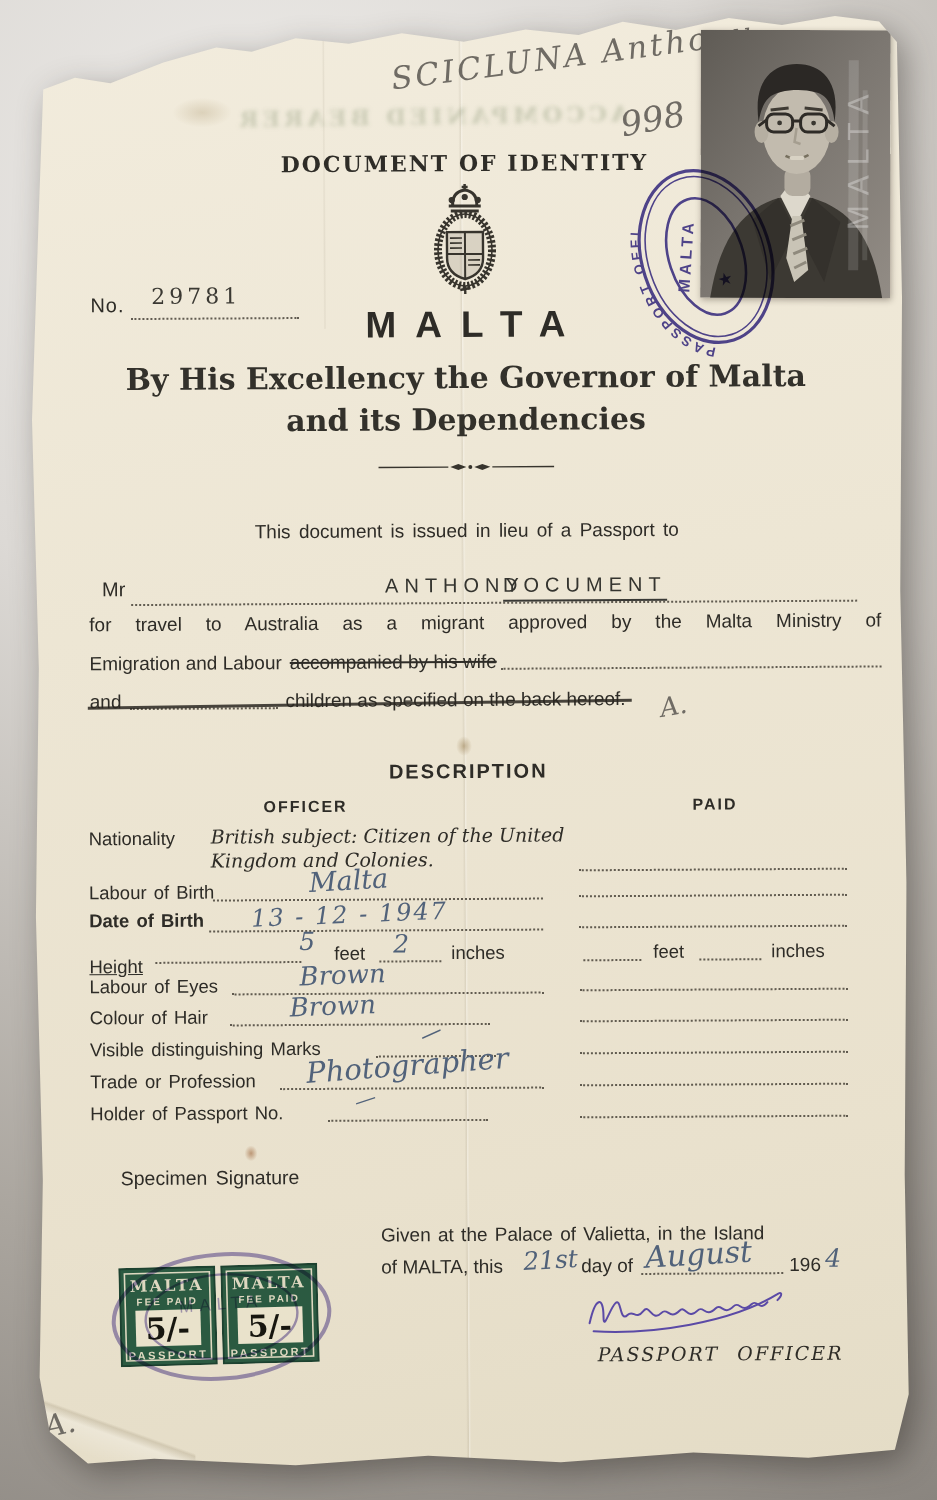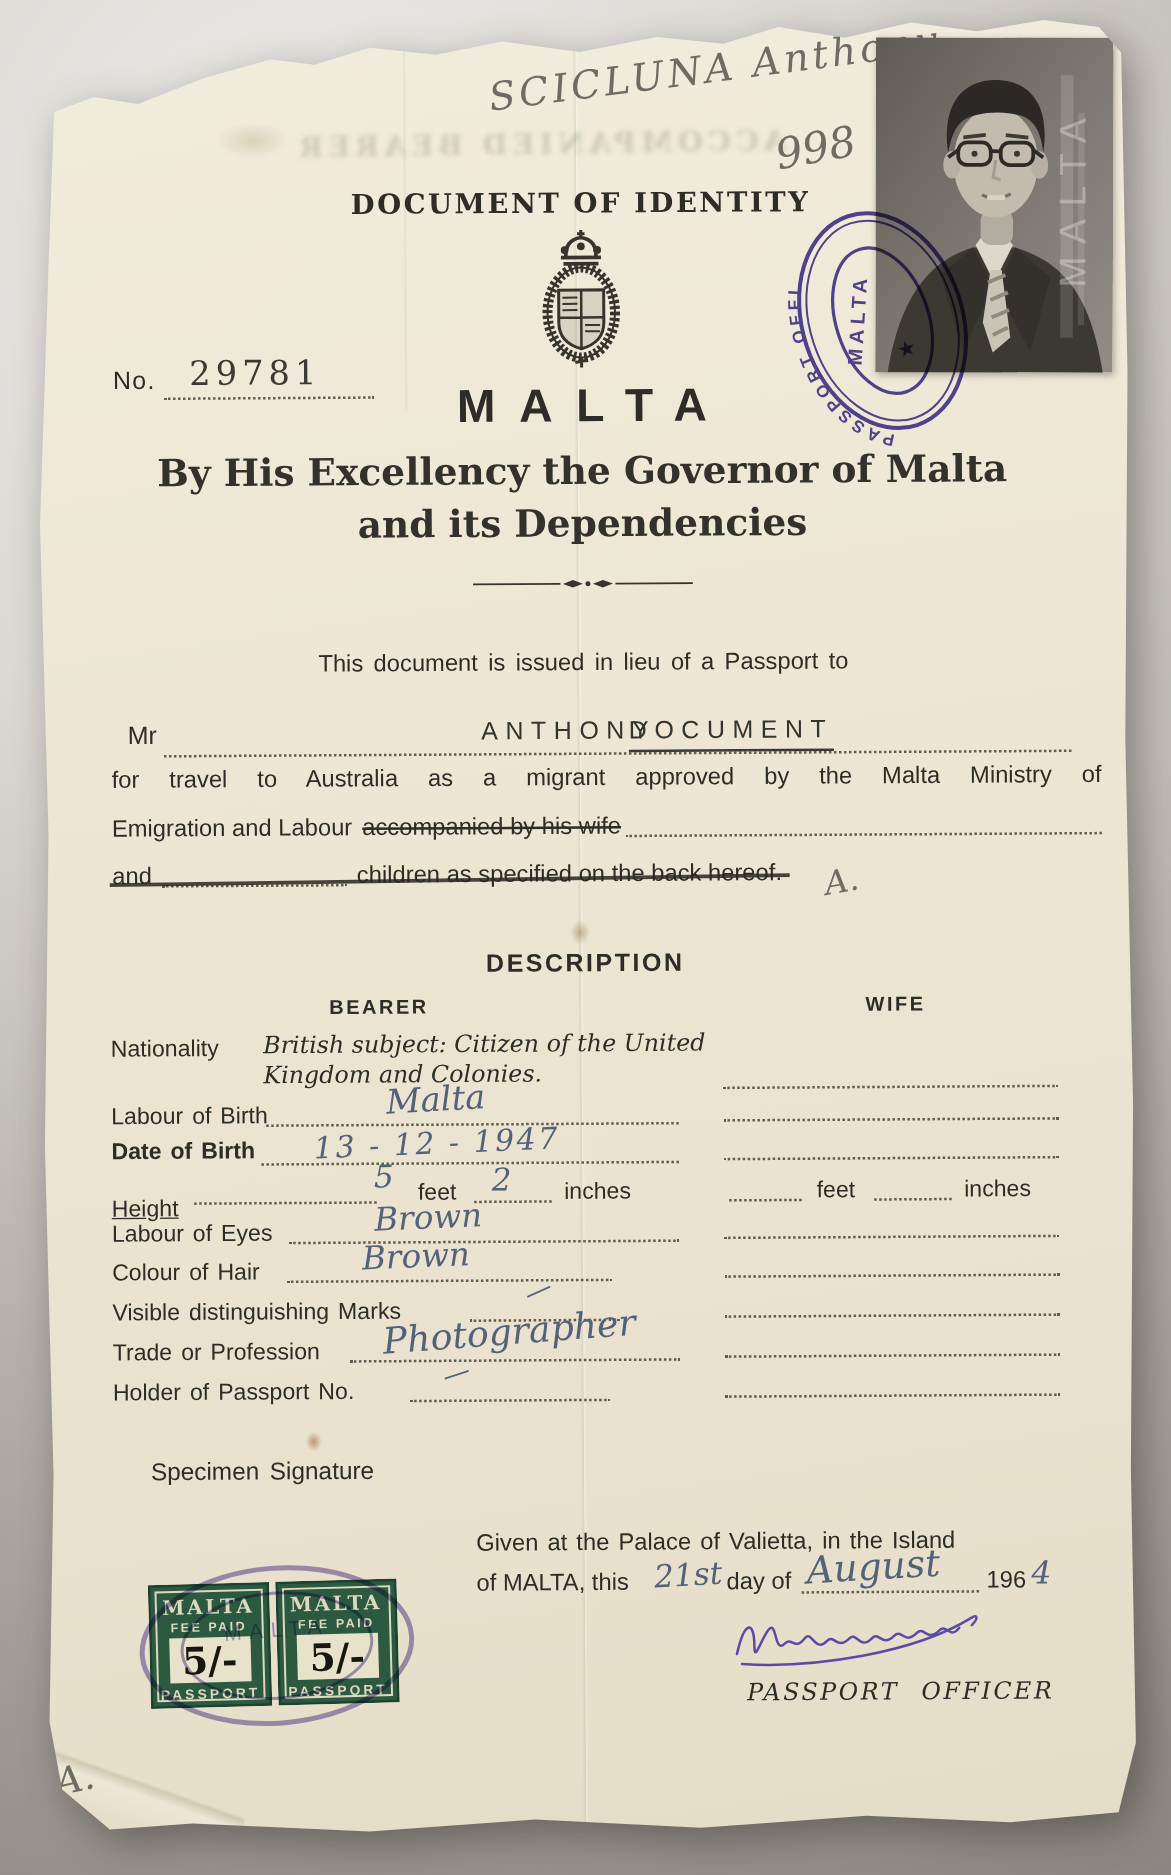--- a/index.html
+++ b/index.html
@@ -24,21 +24,21 @@
   .fold-corner{left:0;top:1372px;width:165px;height:90px;
     background:linear-gradient(200deg,rgba(0,0,0,0) 48%,rgba(120,105,75,.18) 50%,rgba(255,255,255,.25) 56%,rgba(0,0,0,0) 75%);}
   .stain{border-radius:50%;}
   .ghost{left:130px;top:94px;width:560px;text-align:center;
     transform:scaleX(-1) rotate(.5deg);filter:blur(2px);
     font-family:"DejaVu Serif",serif;font-weight:bold;font-size:23px;
     letter-spacing:4px;color:rgba(112,128,92,.30);}
   .doc-type{left:0;right:0;top:142px;text-align:center;font-weight:bold;
     font-size:22px;letter-spacing:2px;}
   .no-label{left:67px;top:284px;font-size:20px;letter-spacing:1px;}
-  .no-value{left:128px;top:274px;font-size:27px;letter-spacing:4px;color:#3b3933;}
+  .no-value{left:128px;top:274px;font-size:22px;letter-spacing:4px;color:#3b3933;}
   .no-dots{left:108px;top:280px;width:168px;height:28px;}
   .malta-title{left:0;right:0;top:296px;text-align:center;font-weight:bold;
     font-size:37px;letter-spacing:19px;text-indent:19px;}
   .auth1{left:0;right:0;top:352px;text-align:center;font-weight:bold;font-size:30px;color:#33312b;}
   .auth2{left:0;right:0;top:394px;text-align:center;font-weight:bold;font-size:30px;color:#33312b;}
   .divider{left:0;right:0;top:452px;display:flex;justify-content:center;align-items:center;height:14px;}
   .intro{left:0;right:0;top:512px;text-align:center;font-size:19px;word-spacing:3px;}
   .mr{left:77px;top:568px;font-size:20px;}
   .mr-dots{left:106px;top:566px;width:726px;height:28px;}
   .fname{left:360px;top:566px;font-size:20px;letter-spacing:6px;color:#34342f;}
@@ -201,22 +201,22 @@
     </div>
     <div class="abs sans body3">
       <span>and</span>
       <span class="dots gap"></span>
       <span>children as specified on the back hereof.</span>
     </div>
     <div class="abs strike-line"></div>
     <div class="abs pencil initial-mid">A.</div>
 
     <div class="abs sans desc-head">DESCRIPTION</div>
-    <div class="abs sans col-bearer">BEARER</div>
-    <div class="abs sans col-wife">WIFE</div>
+    <div class="abs sans col-bearer">OFFICER</div>
+    <div class="abs sans col-wife">PAID</div>
 
     <div class="abs sans lbl row-lbl" style="top:818px;">Nationality</div>
     <div class="abs nat-it" style="left:184px;top:816px;">British subject: Citizen of the United</div>
     <div class="abs nat-it" style="left:184px;top:840px;">Kingdom and Colonies.</div>
     <div class="abs dots wdots" style="top:842px;"></div>
 
     <div class="abs sans lbl row-lbl" style="top:872px;">Labour of Birth</div>
     <div class="abs dots" style="left:186px;top:868px;width:330px;height:22px;"></div>
     <div class="abs dots wdots" style="top:868px;"></div>
     <div class="abs hand hw" style="left:282px;top:856px;font-size:27px;transform:rotate(-3deg);">Malta</div>

